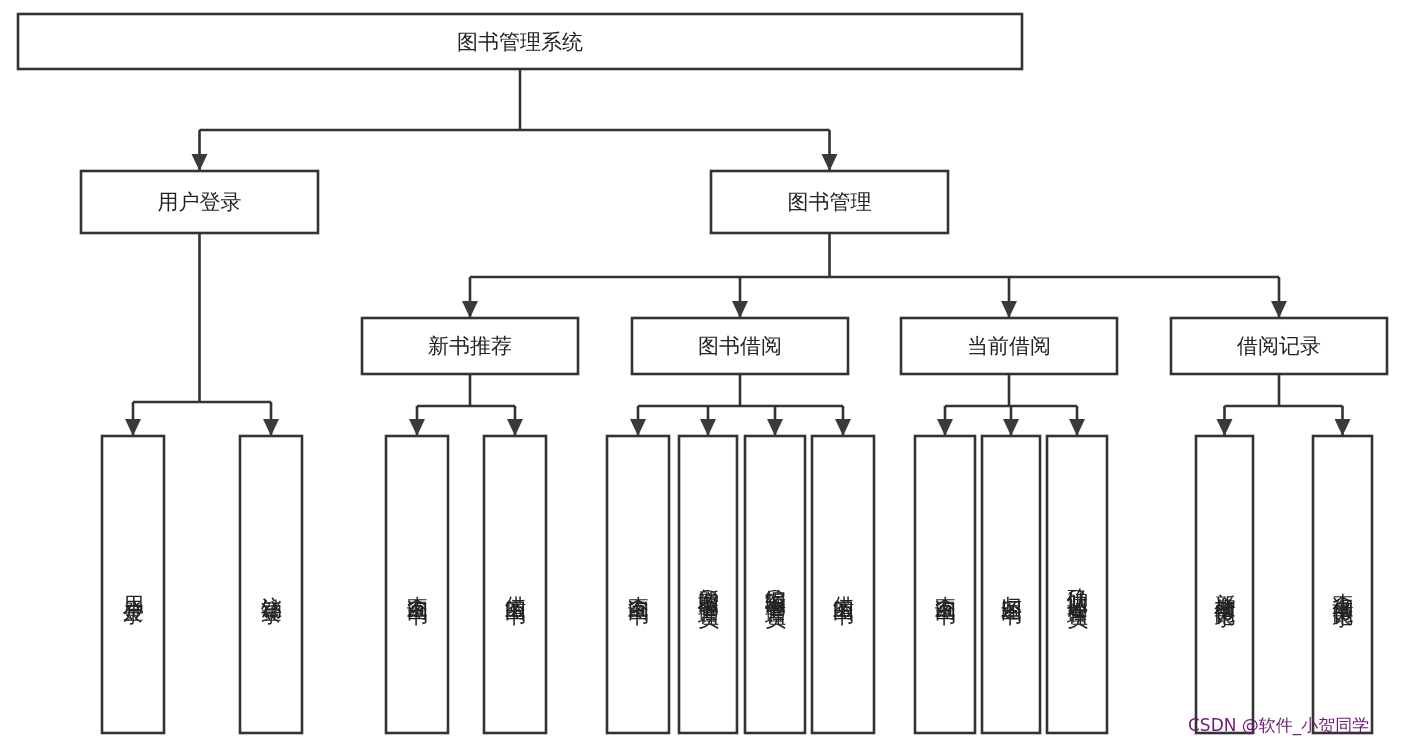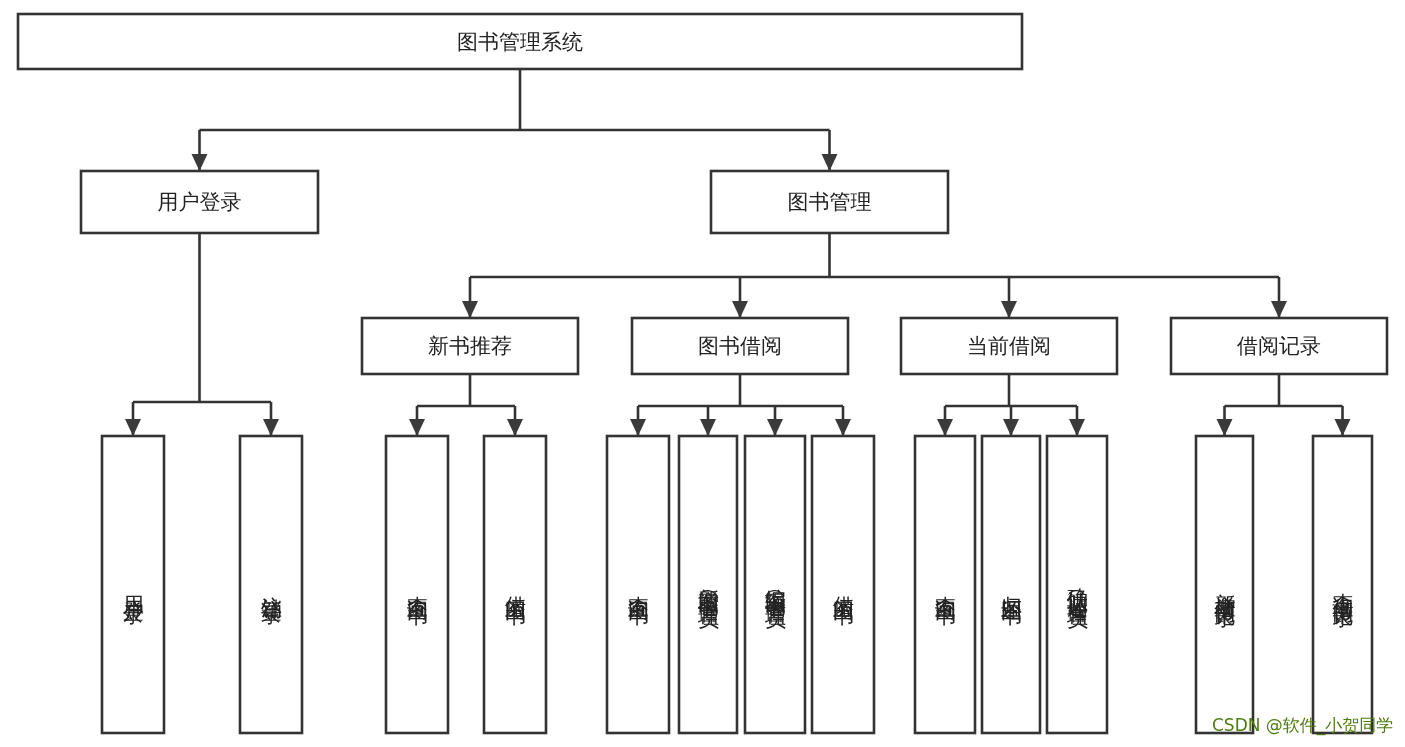--- a/index.html
+++ b/index.html
@@ -62,24 +62,23 @@
     white-space: nowrap;
     pointer-events: none;
     text-align: center;
   }
   .watermark {
     position: absolute;
     left: 1188px;
     top: 714px;
     font-family: "DejaVu Sans", "Liberation Sans", sans-serif;
     font-size: 17px;
-    color: #4d7c0f;
+    color: #701a75;
     white-space: nowrap;
     user-select: none;
-    margin-left: 24px;
   }
 </style>
 </head>
 <body>
 
 <div id="diagram-root">
 
   <svg id="tree-svg" viewBox="0 0 1405 747" xmlns="http://www.w3.org/2000/svg">
     <g id="connectors-layer">
         <line x1="520" y1="69" x2="520" y2="130" class="connector"></line>

